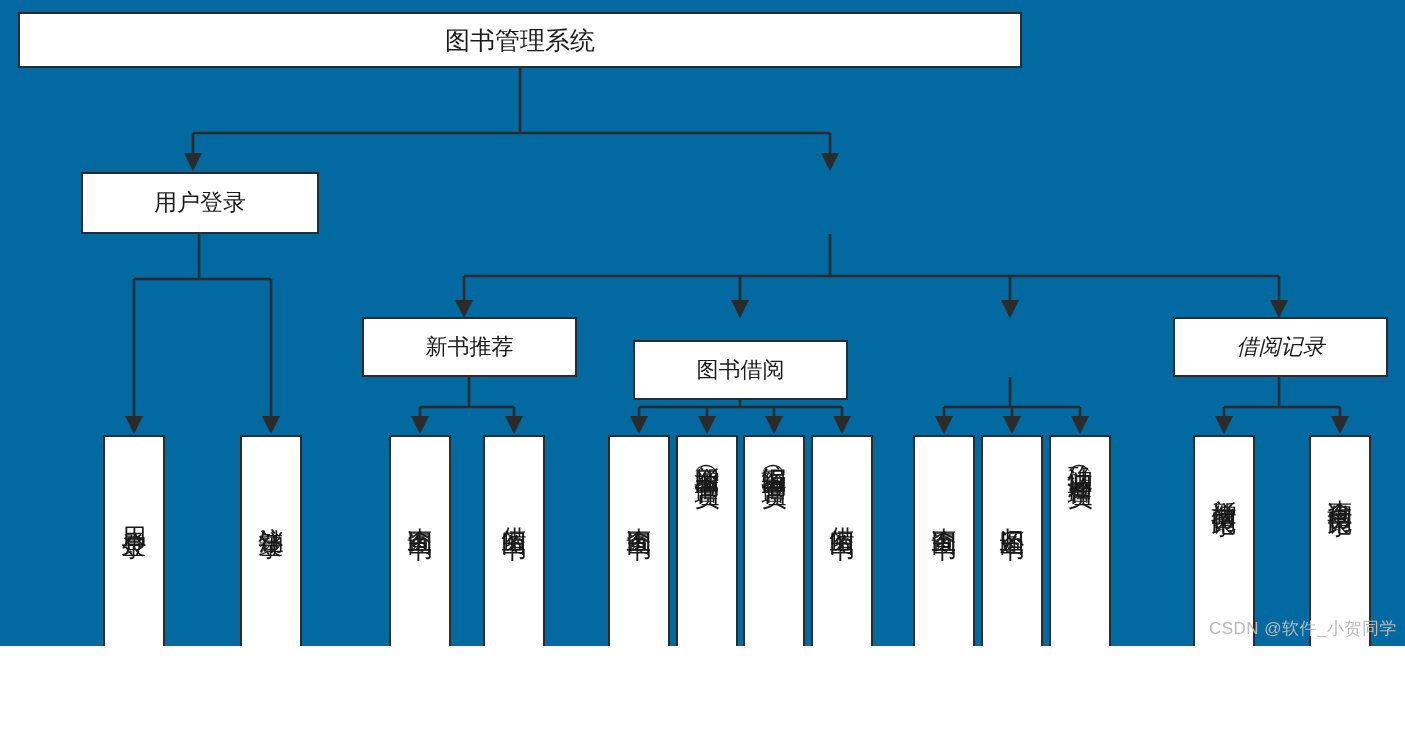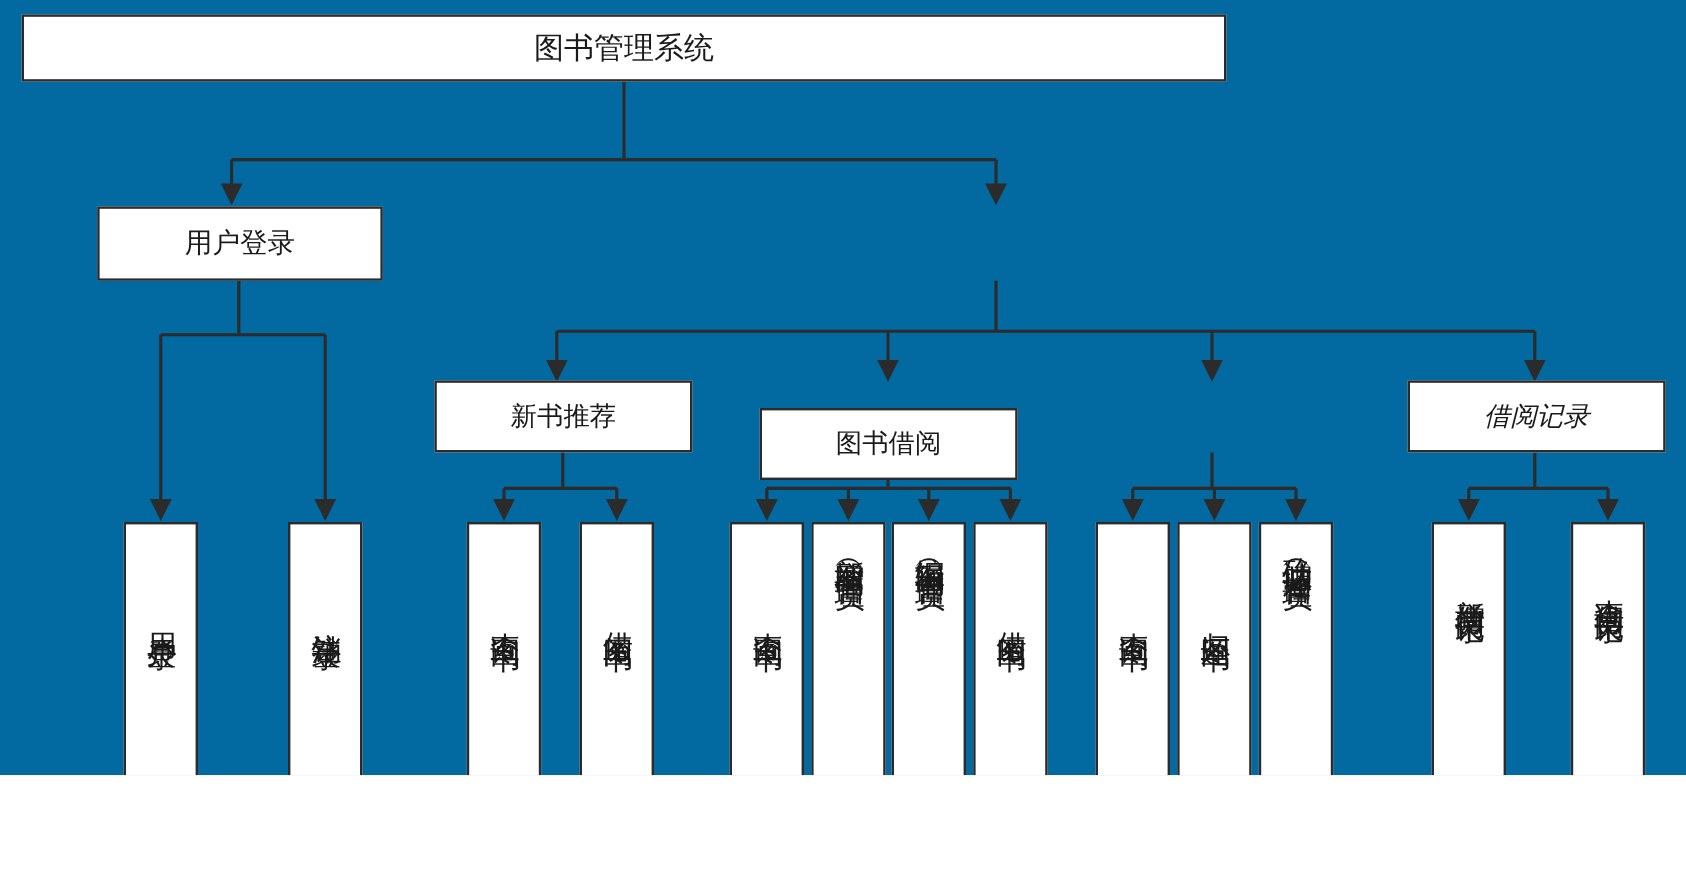--- a/index.html
+++ b/index.html
@@ -199,14 +199,15 @@
   </div>
 
   <div class="node leaf mid" style="left:1193px; top:435px; width:62px; height:300px;">
     <span class="lbl" style="margin-top:42px;">新增借阅记录</span>
   </div>
 
   <div class="node leaf mid" style="left:1309px; top:435px; width:62px; height:300px;">
     <span class="lbl" style="margin-top:42px;">查询借阅记录</span>
   </div>
 
+  <div id="watermark">CSDN @软件_小贺同学</div>
 
 </div>
 
 </body></html>

